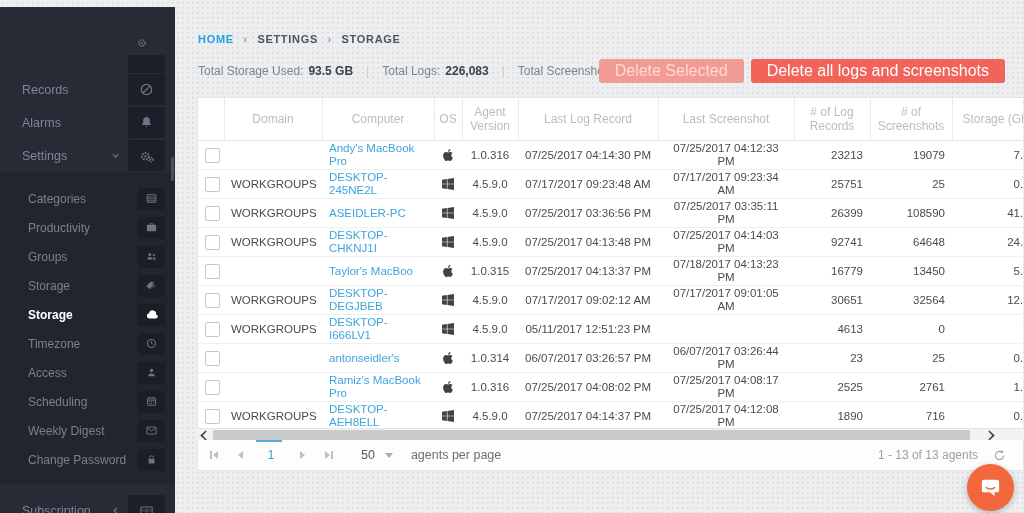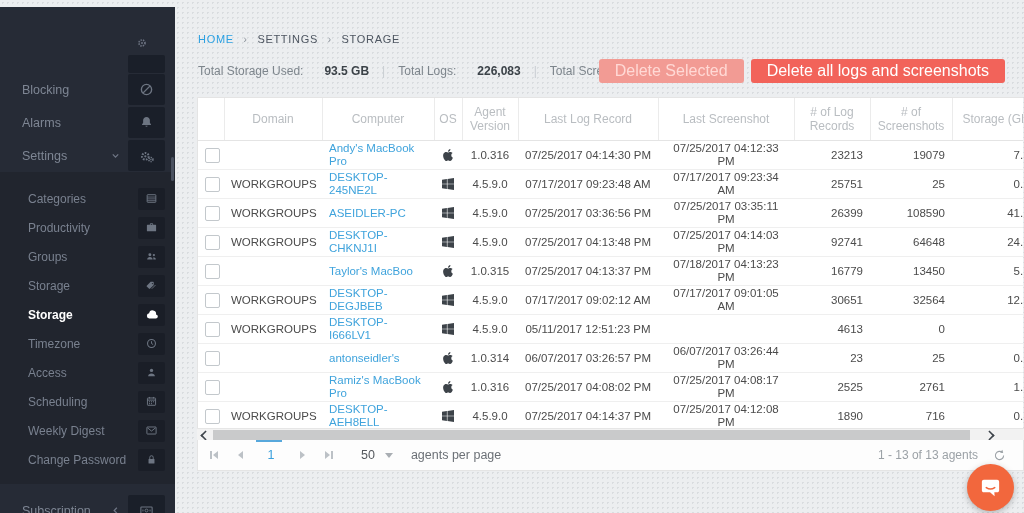--- a/index.html
+++ b/index.html
@@ -23,25 +23,25 @@
   .submenu{background:#21252e;padding:12px 0 10px 0;margin-top:0;text-align:center;}
   .sub-item{display:flex;align-items:center;height:29px;cursor:pointer;}
   .sub-item .lbl{margin-left:28px;font-size:12px;color:#79818f;}
   .sub-item .ibox{width:27px;height:22px;background:#1a1e27;}
   .sub-item.active .lbl{color:#ffffff;font-weight:bold;}
   .sub-item.active .ibox{color:#ffffff;}
   .subscription{margin-top:10px;}
   .sb-thumb{position:absolute;right:1px;top:150px;width:3px;height:24px;background:#4a5160;border-radius:2px;}
 
   
-  .breadcrumb{position:absolute;left:198px;top:33px;font-size:11px;font-weight:normal;letter-spacing:.7px;color:#4d5560;}
+  .breadcrumb{position:absolute;left:198px;top:33px;font-size:11px;font-weight:bold;letter-spacing:.7px;color:#4d5560;}
   .breadcrumb .home{color:#2aa0e2;cursor:pointer;}
   .breadcrumb .sep{color:#8b929a;margin:0 6px;font-size:10px;}
   .stats{position:absolute;left:198px;top:64px;font-size:12px;color:#7d858c;display:flex;align-items:center;}
-  .stats b{color:#3b4248;margin-left:21px;}
+  .stats b{color:#3b4248;margin-left:5px;}
   .stats .pipe{color:#c9ced2;margin:0 13px;}
   .actions{position:absolute;right:19px;top:59px;display:flex;gap:7px;}
   .btn{font-size:16px;border:none;border-radius:3px;height:24px;padding:0 16px;cursor:pointer;font-family:inherit;}
   .btn.light{background:#f29b94;color:#ffd9d5;}
   .btn.solid{background:#f2635a;color:#ffffff;}
 
   
   .grid-clip{position:absolute;left:197px;top:97px;width:826px;height:331px;overflow:hidden;
     background:#fff;border:1px solid #e4e4e4;border-right:none;border-bottom:none;box-sizing:border-box;}
   table.grid{border-collapse:collapse;table-layout:fixed;width:845px;font-size:11.5px;color:#4b4b4b;}
@@ -188,21 +188,21 @@
   <aside class="sidebar">
     <svg class="sb-gear" width="12" height="12">
         <use href="#i-gear"></use>
       </svg>
 
     <div class="nav-stub">
       <span class="ibox"></span>
     </div>
 
     <div class="nav-item">
-      <span class="lbl">Blocking</span>
+      <span class="lbl">Records</span>
       <span class="ibox">
           <svg width="15" height="15">
             <use href="#i-block"></use>
           </svg>
         </span>
     </div>
     <div class="nav-item">
       <span class="lbl">Alarms</span>
       <span class="ibox">
           <svg width="15" height="15">

